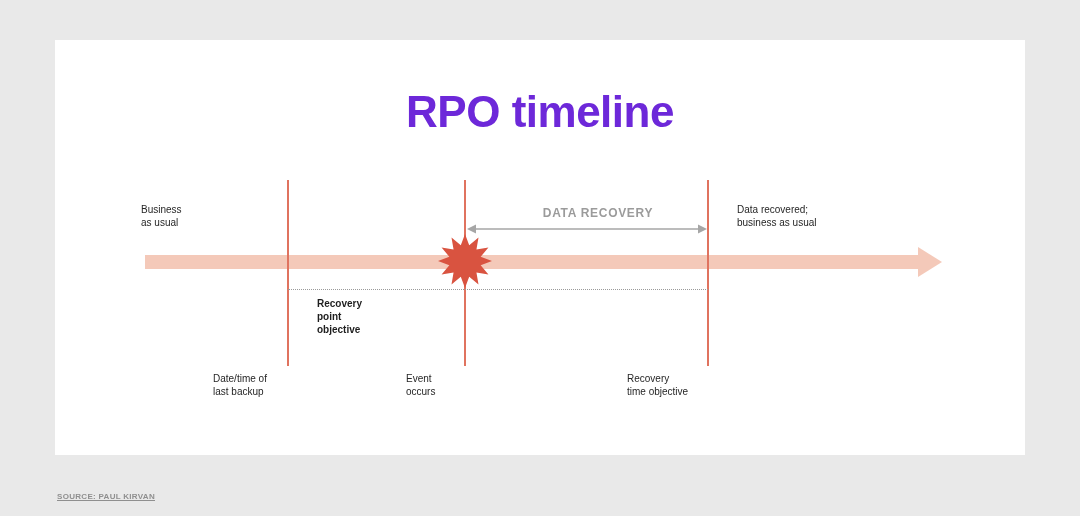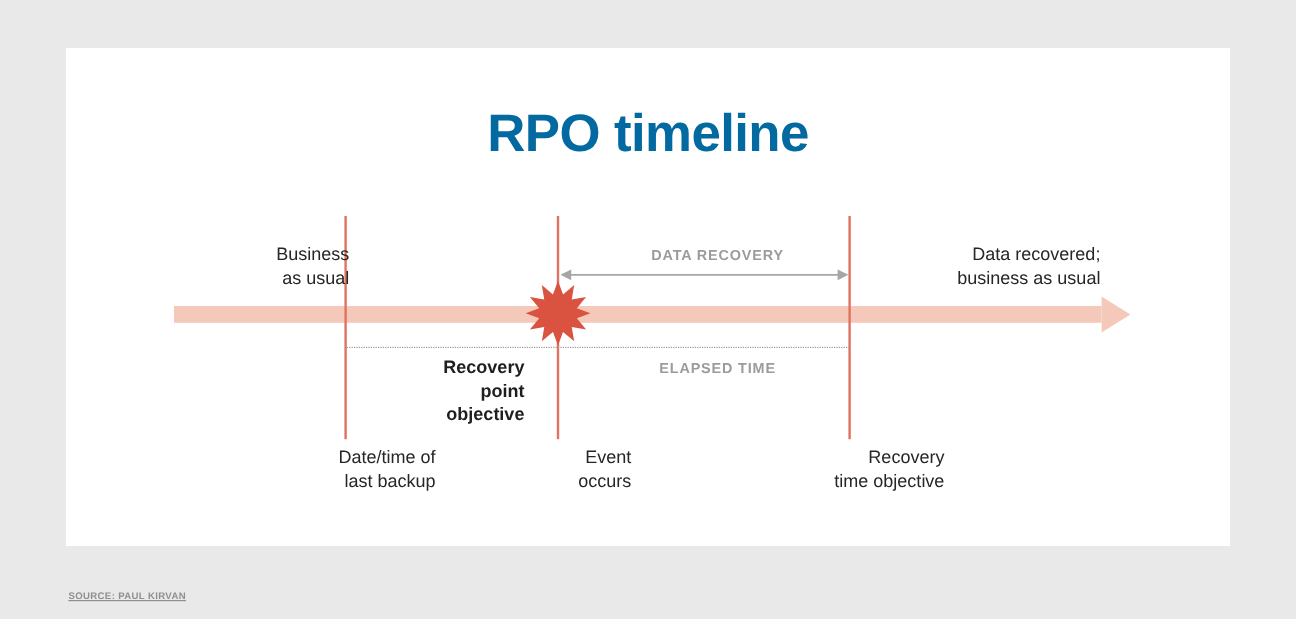--- a/index.html
+++ b/index.html
@@ -18,21 +18,21 @@
     width: 970px; height: 415px;
     background: #ffffff;
   }
   .title {
     position: absolute;
     left: 0; top: 50px;
     width: 100%;
     text-align: center;
     font-size: 44px;
     font-weight: 700;
-    color: #0369a1;
+    color: #6d28d9;
     letter-spacing: -0.5px;
     line-height: 1;
   }
   
   .arrow-bar {
     position: absolute;
     left: 90px; top: 215px;   
     width: 773px; height: 14px;
     background: #f4c9b9;
   }
@@ -55,24 +55,24 @@
   .vline-2 { left: 409px; }
   .vline-3 { left: 652px; }
   .dotted {
     position: absolute;
     left: 233px; top: 249px;
     width: 420px; height: 0;
     border-top: 1px dotted #9a9a9a;
   }
   .label {
     position: absolute;
-    font-size: 15px;
+    font-size: 10px;
     color: #262626;
     line-height: 1.3;
-    text-align: right;
+    text-align: left;
     white-space: pre-line;
   }
   .left-label  { left: 86px;  top: 163px; width: 150px; }
   .right-label { left: 682px; top: 163px; width: 180px; }
   .m1 { left: 158px; top: 332px; width: 150px; }
   .m2 { left: 351px; top: 332px; width: 120px; }
   .m3 { left: 572px; top: 332px; width: 160px; }
   .rpo {
     left: 262px; top: 257px; width: 120px;
     font-weight: 700;
@@ -161,21 +161,20 @@
 business as usual</div>
 
     <div class="caps data-recovery">DATA RECOVERY</div>
 
     <svg class="dbl-arrow" viewBox="0 0 240 12">
       <line x1="7" y1="6" x2="233" y2="6" stroke="#a6a6a6" stroke-width="1.5"></line>
       <polygon points="0,6 9,1.5 9,10.5" fill="#a6a6a6"></polygon>
       <polygon points="240,6 231,1.5 231,10.5" fill="#a6a6a6"></polygon>
     </svg>
 
-    <div class="caps elapsed">ELAPSED TIME</div>
 
     <div class="label rpo">Recovery
 point
 objective</div>
 
     <svg class="starburst" viewBox="0 0 50 50">
       <polygon fill="#d95340" points="50,25 39.5,28.9 46.7,37.5 35.6,35.6 37.5,46.7 28.9,39.5 25,50 21.1,39.5 12.5,46.7 14.4,35.6 3.3,37.5 10.5,28.9 0,25 10.5,21.1 3.3,12.5 14.4,14.4 12.5,3.3 21.1,10.5 25,0 28.9,10.5 37.5,3.3 35.6,14.4 46.7,12.5 39.5,21.1"></polygon>
     </svg>
 
     <div class="label m1">Date/time of

